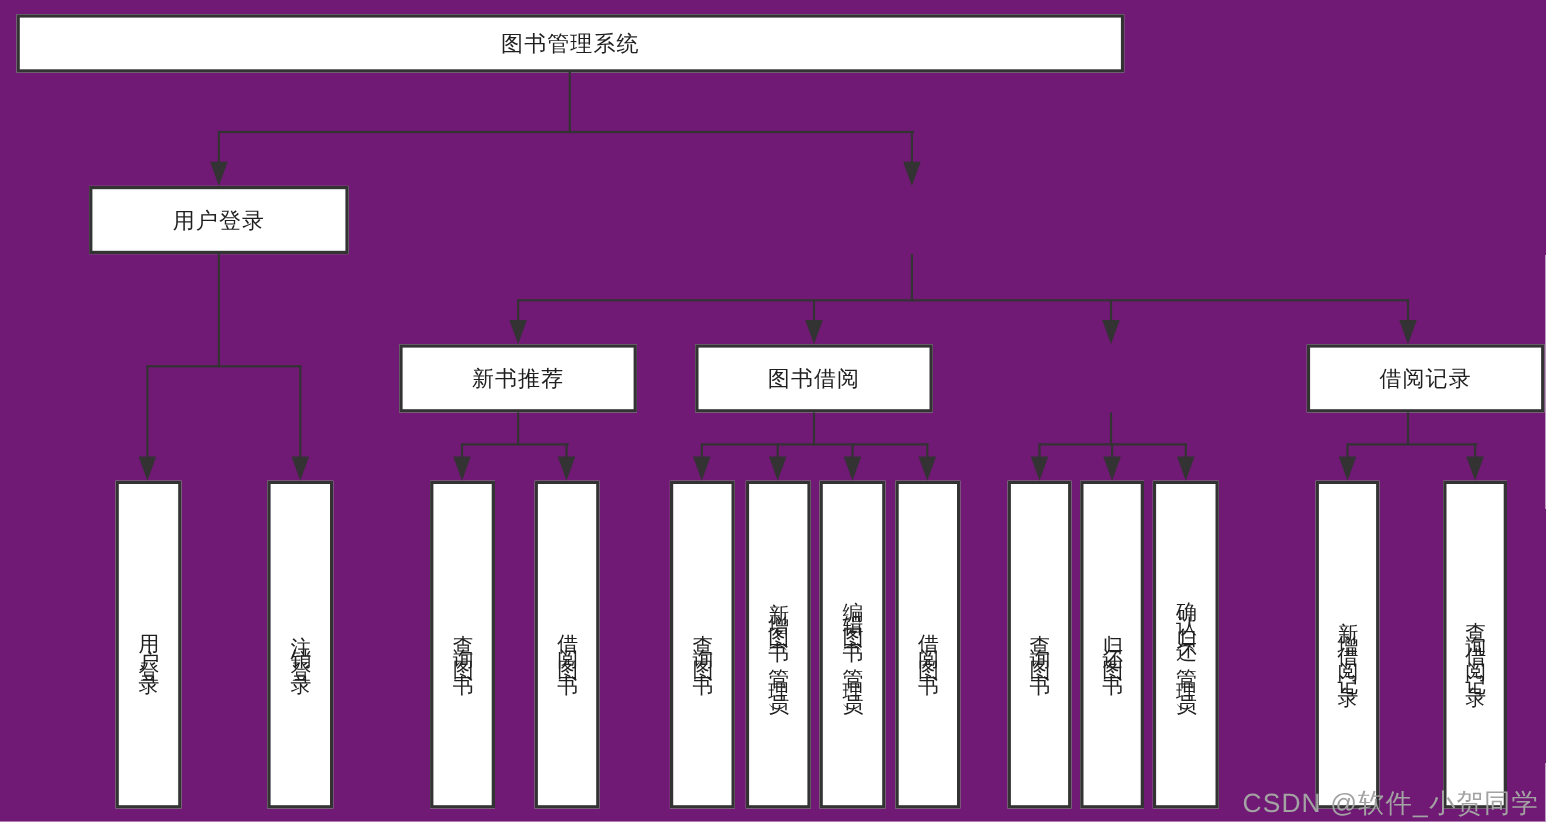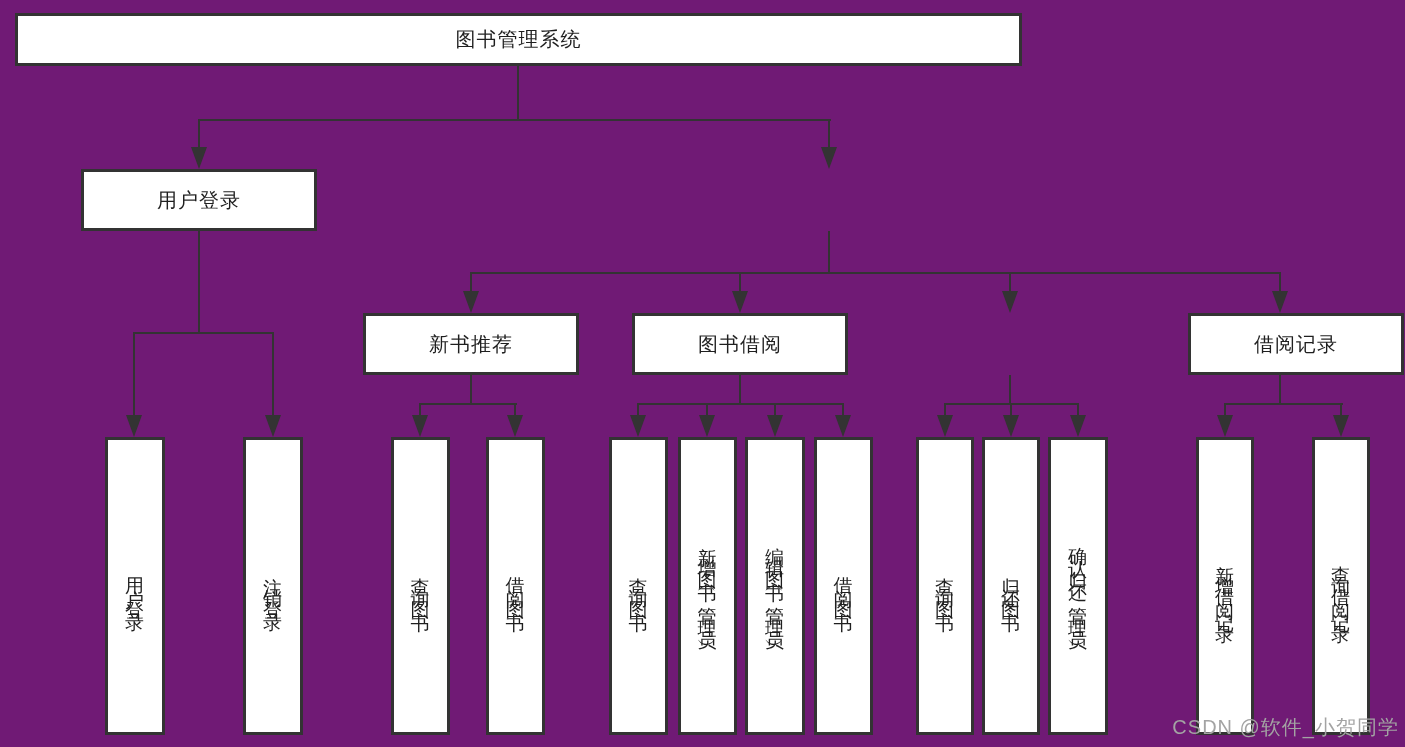--- a/index.html
+++ b/index.html
@@ -68,21 +68,21 @@
     width: 0;
     height: 0;
     border-left: 8px solid transparent;
     border-right: 8px solid transparent;
     border-top: 22px solid var(--line);
   }
   .wm {
     position: absolute;
     top: 714px;
     right: 6px;
-    font-size: 20px;
+    font-size: 24px;
     color: var(--watermark);
     letter-spacing: 1px;
     z-index: 5;
     white-space: nowrap;
   }
 </style>
 </head>
 <body>
 
 <div class="canvas">

